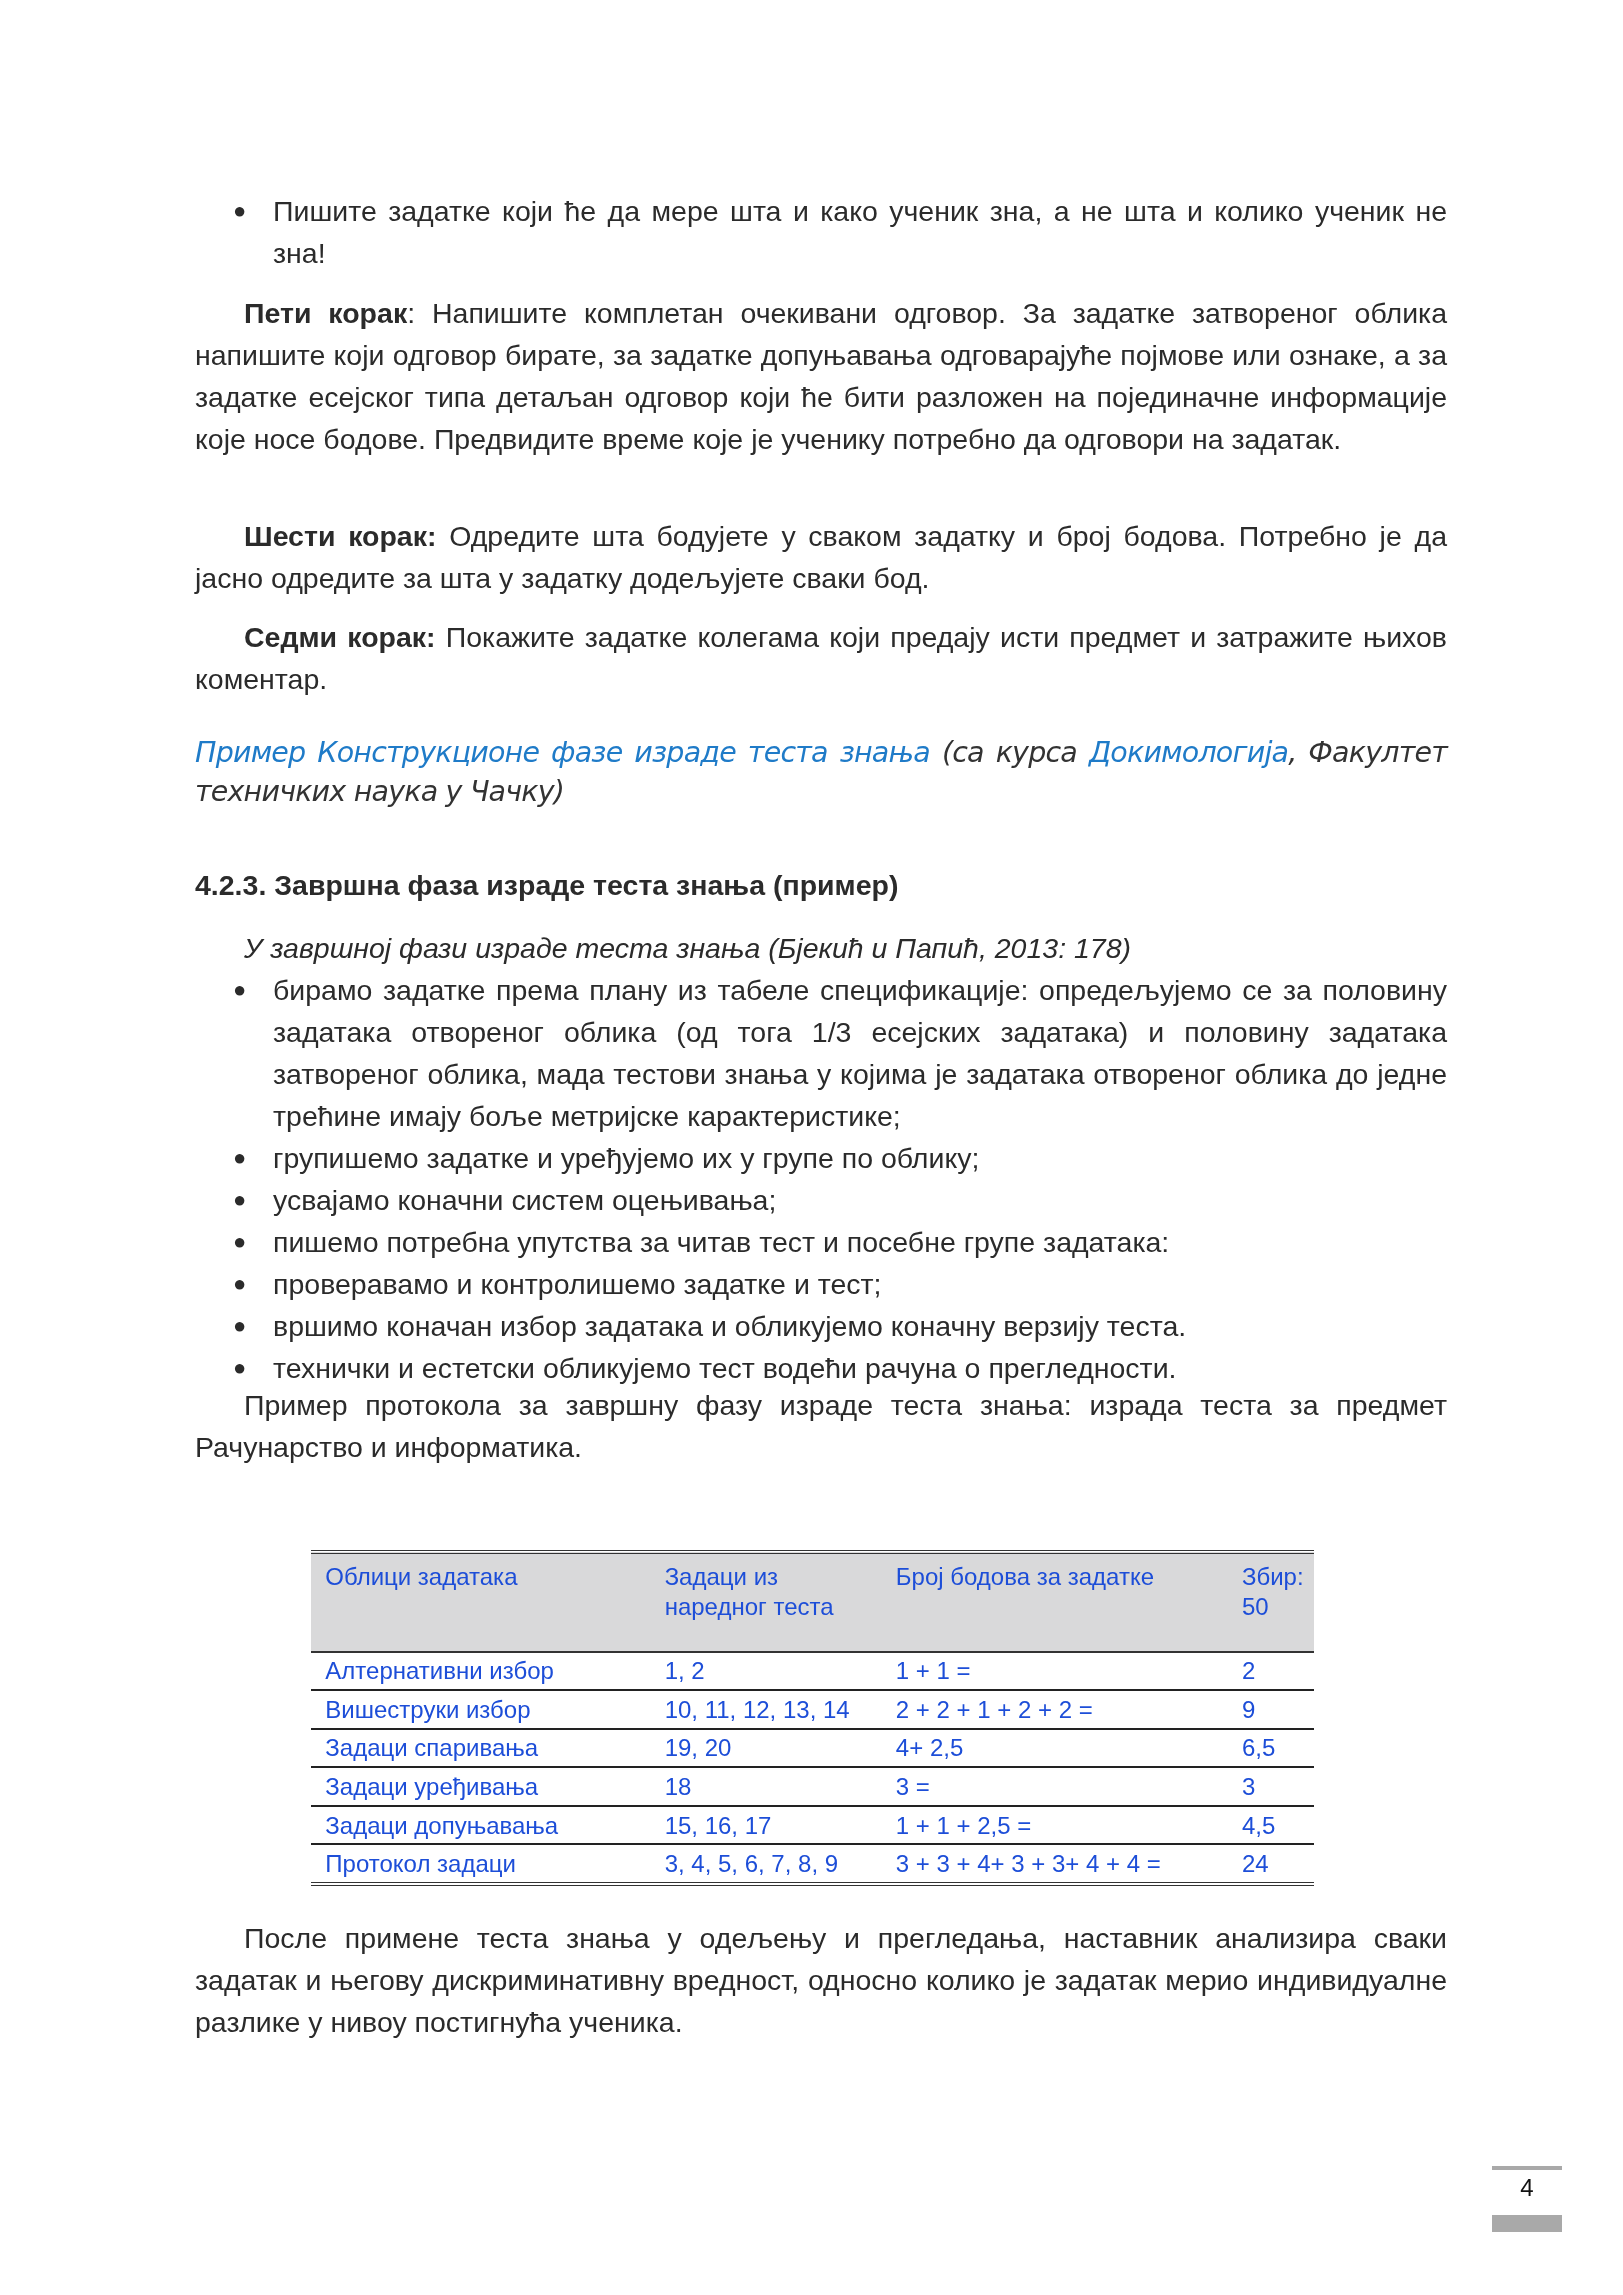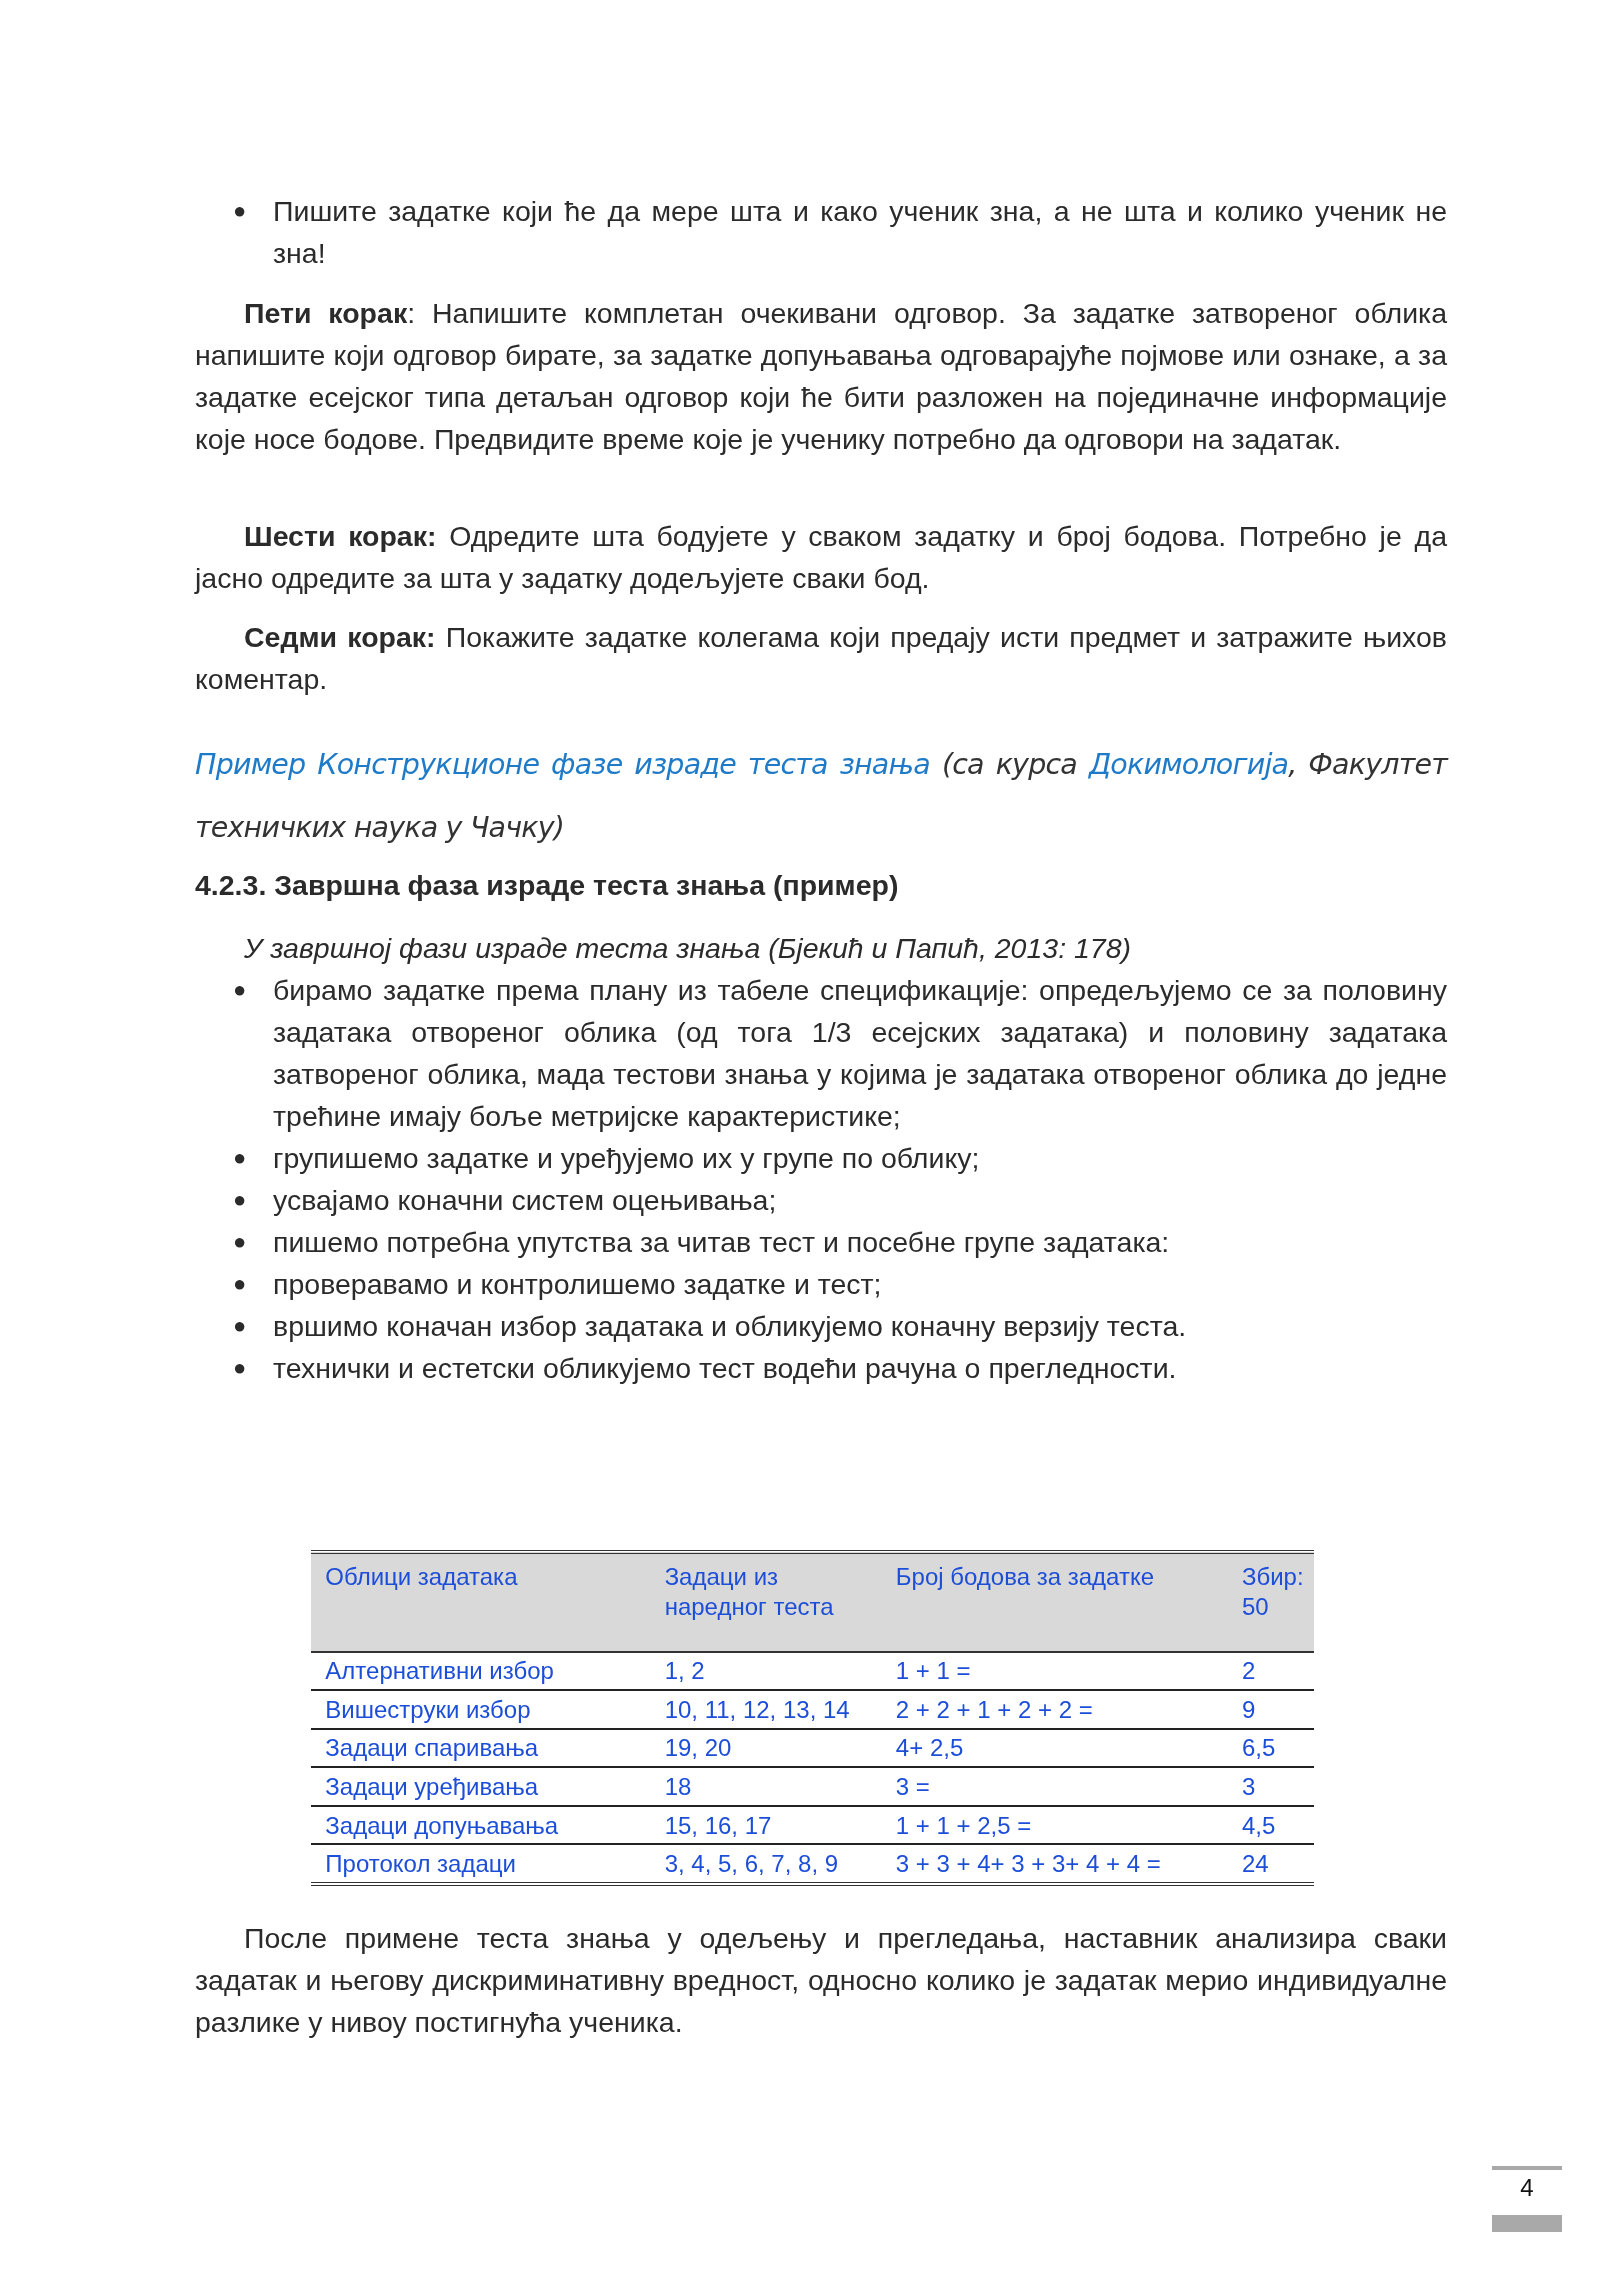--- a/index.html
+++ b/index.html
@@ -7,21 +7,21 @@
          font-family: "Liberation Sans", sans-serif; color: #2b2b2b; }
   .page { position: absolute; left: 0; top: 0; width: 1623px; height: 2295px; }
   .text { position: absolute; left: 195px; width: 1252px; font-size: 28.5px; line-height: 42px;
           text-align: justify; }
   .bullets { list-style: none; margin: 0; padding: 0; }
   .bullets li { position: relative; padding-left: 78px; }
   .bullets li .dot { position: absolute; left: 38px; top: 0; font-size: 22px; }
   .para { margin: 0; text-indent: 49px; }
   .para b { color: #2b2b2b; }
   .italic-ref { position: absolute; left: 195px; width: 1252px; font-family: "DejaVu Sans", sans-serif;
-                font-style: italic; font-size: 28.5px; line-height: 63px; color: #333; text-align: justify;
+                font-style: italic; font-size: 28.5px; line-height: 39px; color: #333; text-align: justify;
                 letter-spacing: -0.8px; }
   .italic-ref .link { color: #1f7bc8; }
   .heading { position: absolute; left: 195px; top: 869px; font-size: 28.5px; font-weight: bold; color: #2b2b2b; }
   .caption { position: absolute; left: 311px; top: 1498px; font-size: 26px; color: #000; white-space: nowrap; }
   .caption b { font-weight: bold; }
   table.proto { position: absolute; left: 311px; top: 1550px; width: 1003px; border-collapse: collapse;
                 font-size: 24px; color: #1d4ed8; }
   table.proto thead tr { background: #d9d9da; }
   table.proto thead th { font-weight: normal; text-align: left; vertical-align: top; padding: 8px 14.3px 28.5px 14.3px;
                          line-height: 30px; }
@@ -69,20 +69,23 @@
   <ul class="bullets text" style="top:969px;">
     <li><span class="dot">●</span><span>бирамо задатке према плану из табеле спецификације: опредељујемо се за половину задатака отвореног облика (од тога 1/3 есејских задатака) и половину задатака затвореног облика, мада тестови знања у којима је задатака отвореног облика до једне трећине имају боље метријске карактеристике;</span></li>
     <li><span class="dot">●</span><span>групишемо задатке и уређујемо их у групе по облику;</span></li>
     <li><span class="dot">●</span><span>усвајамо коначни систем оцењивања;</span></li>
     <li><span class="dot">●</span><span>пишемо потребна упутства за читав тест и посебне групе задатака:</span></li>
     <li><span class="dot">●</span><span>проверавамо и контролишемо задатке и тест;</span></li>
     <li><span class="dot">●</span><span>вршимо коначан избор задатака и обликујемо коначну верзију теста.</span></li>
     <li><span class="dot">●</span><span>технички и естетски обликујемо тест водећи рачуна о прегледности.</span></li>
   </ul>
 
+  <div class="text" style="top:1384px;">
+    <p class="para">Пример протокола за завршну фазу израде теста знања: израда теста за предмет Рачунарство и информатика.</p>
+  </div>
 
 
   <table class="proto">
     <colgroup>
       <col style="width:339px">
         <col style="width:231px">
         <col style="width:360px">
         <col style="width:72px">
     </colgroup>
     <thead>

